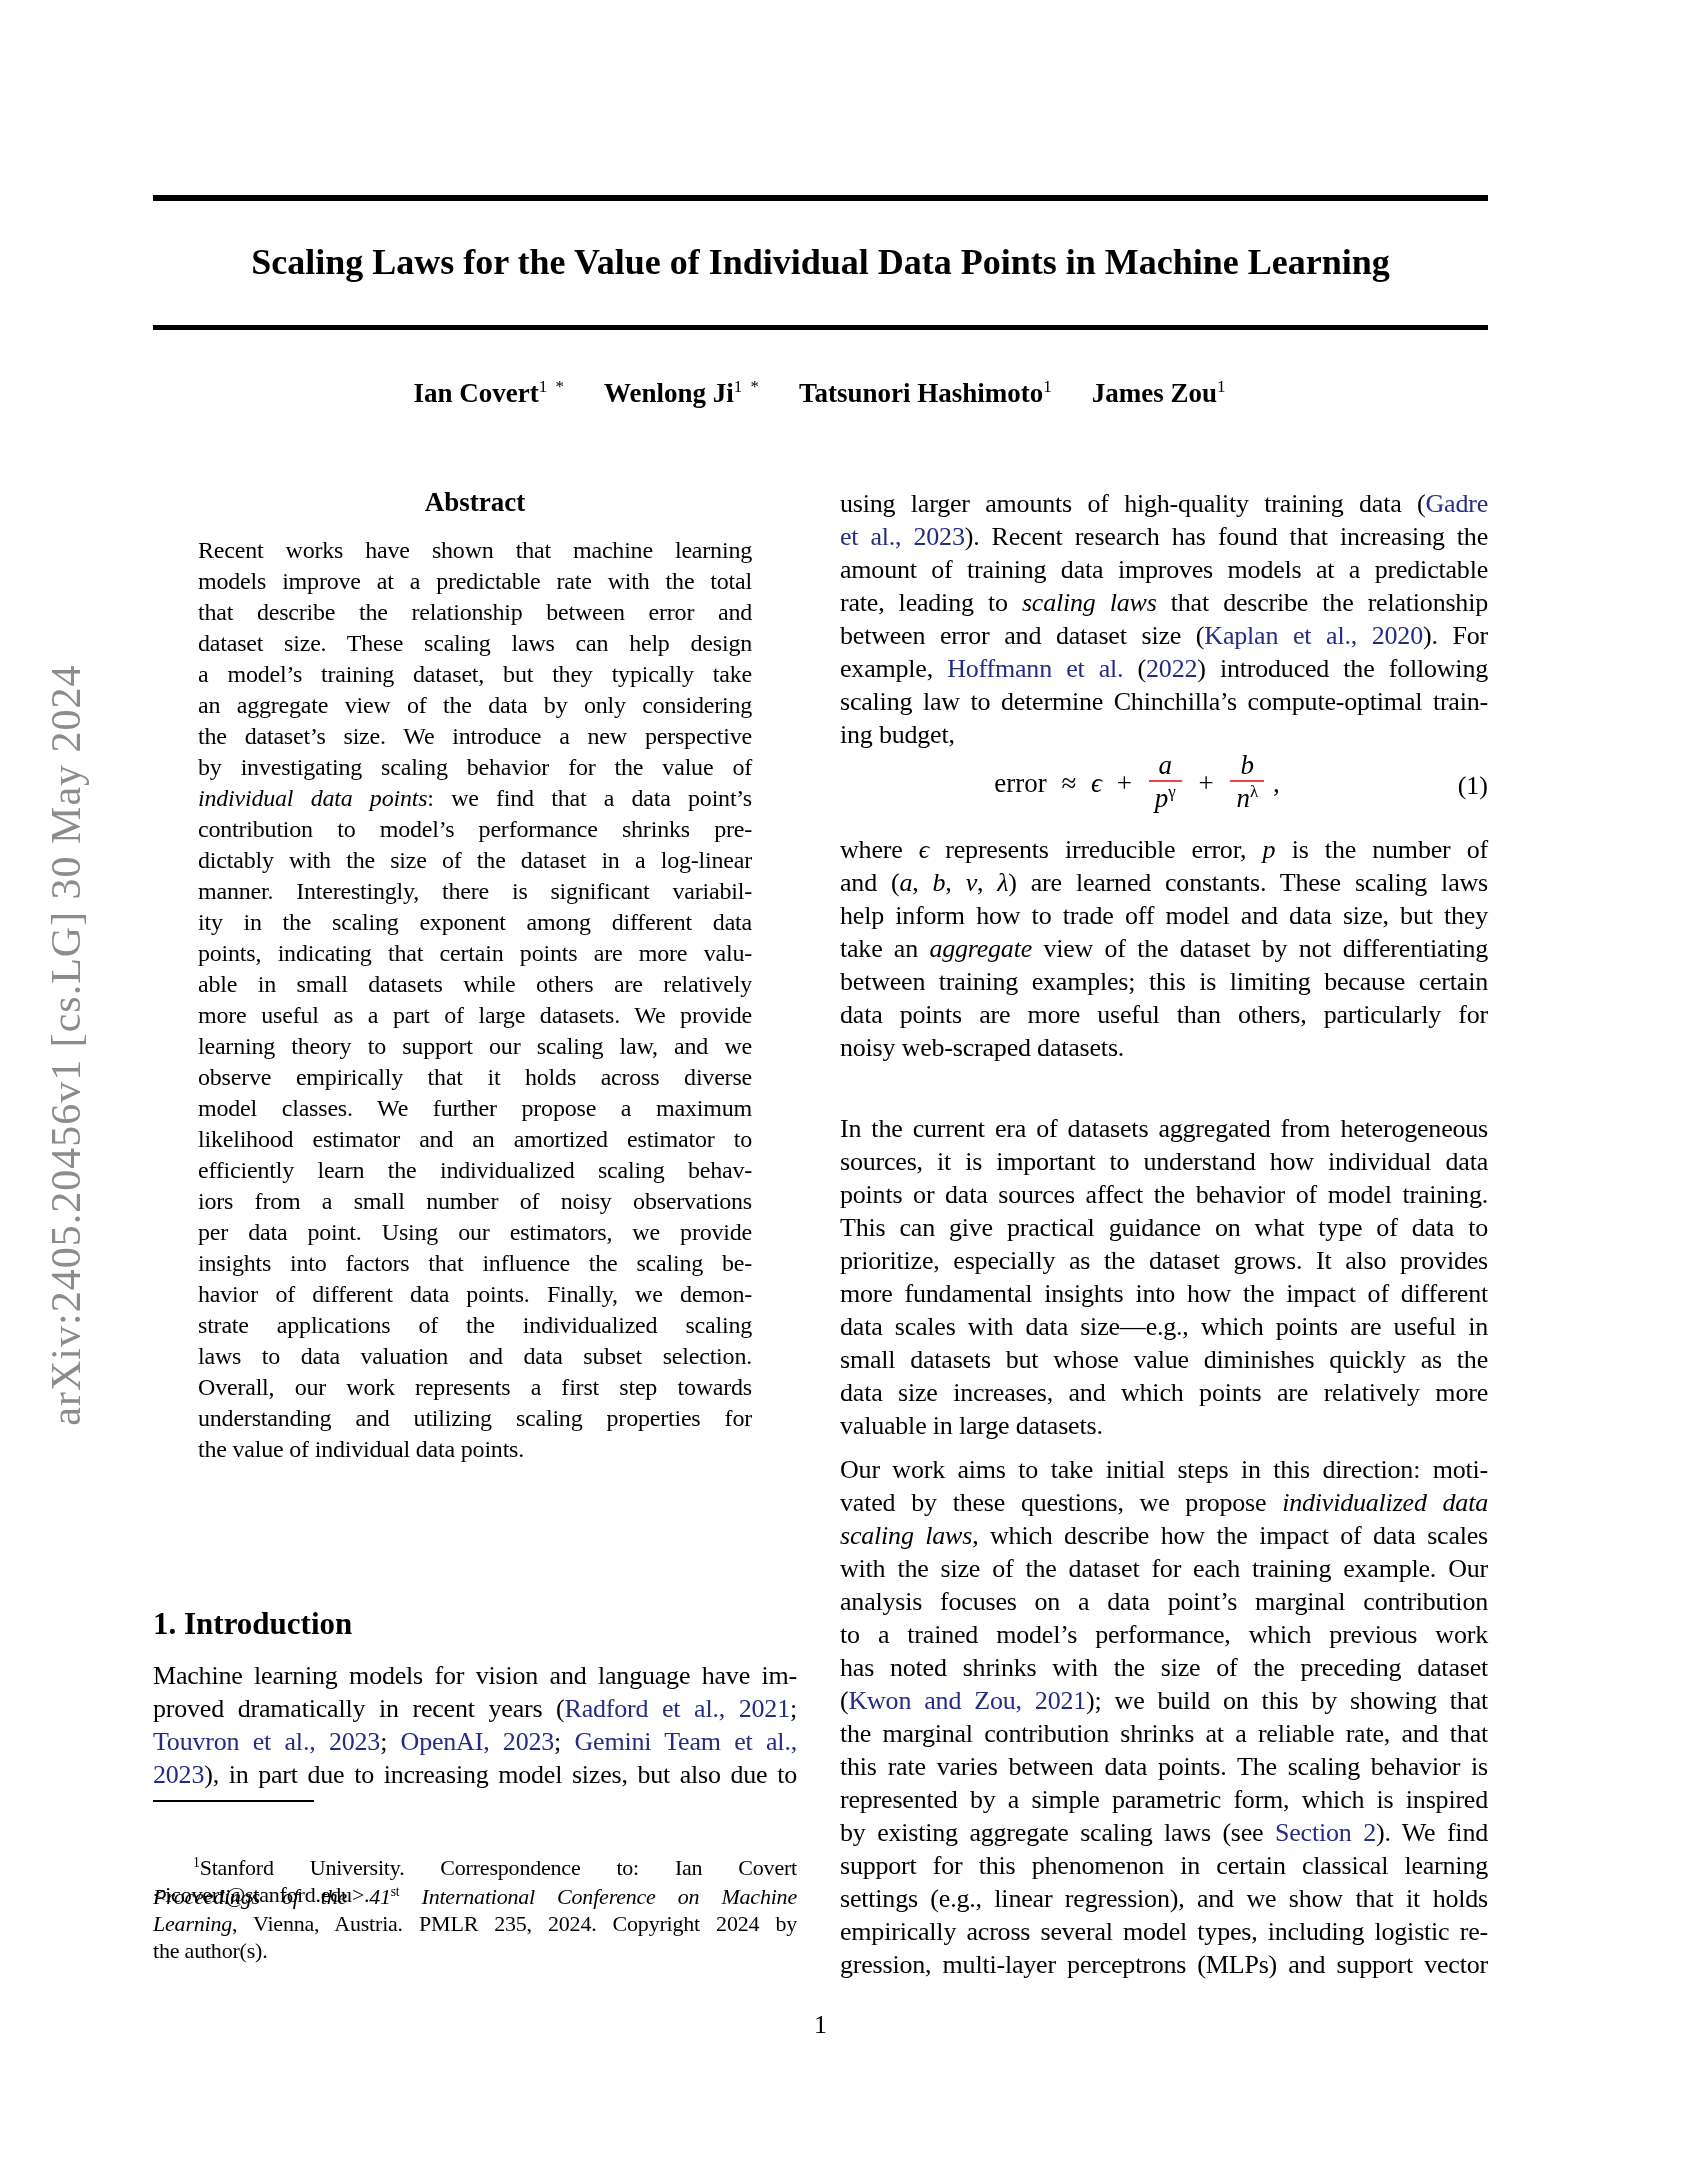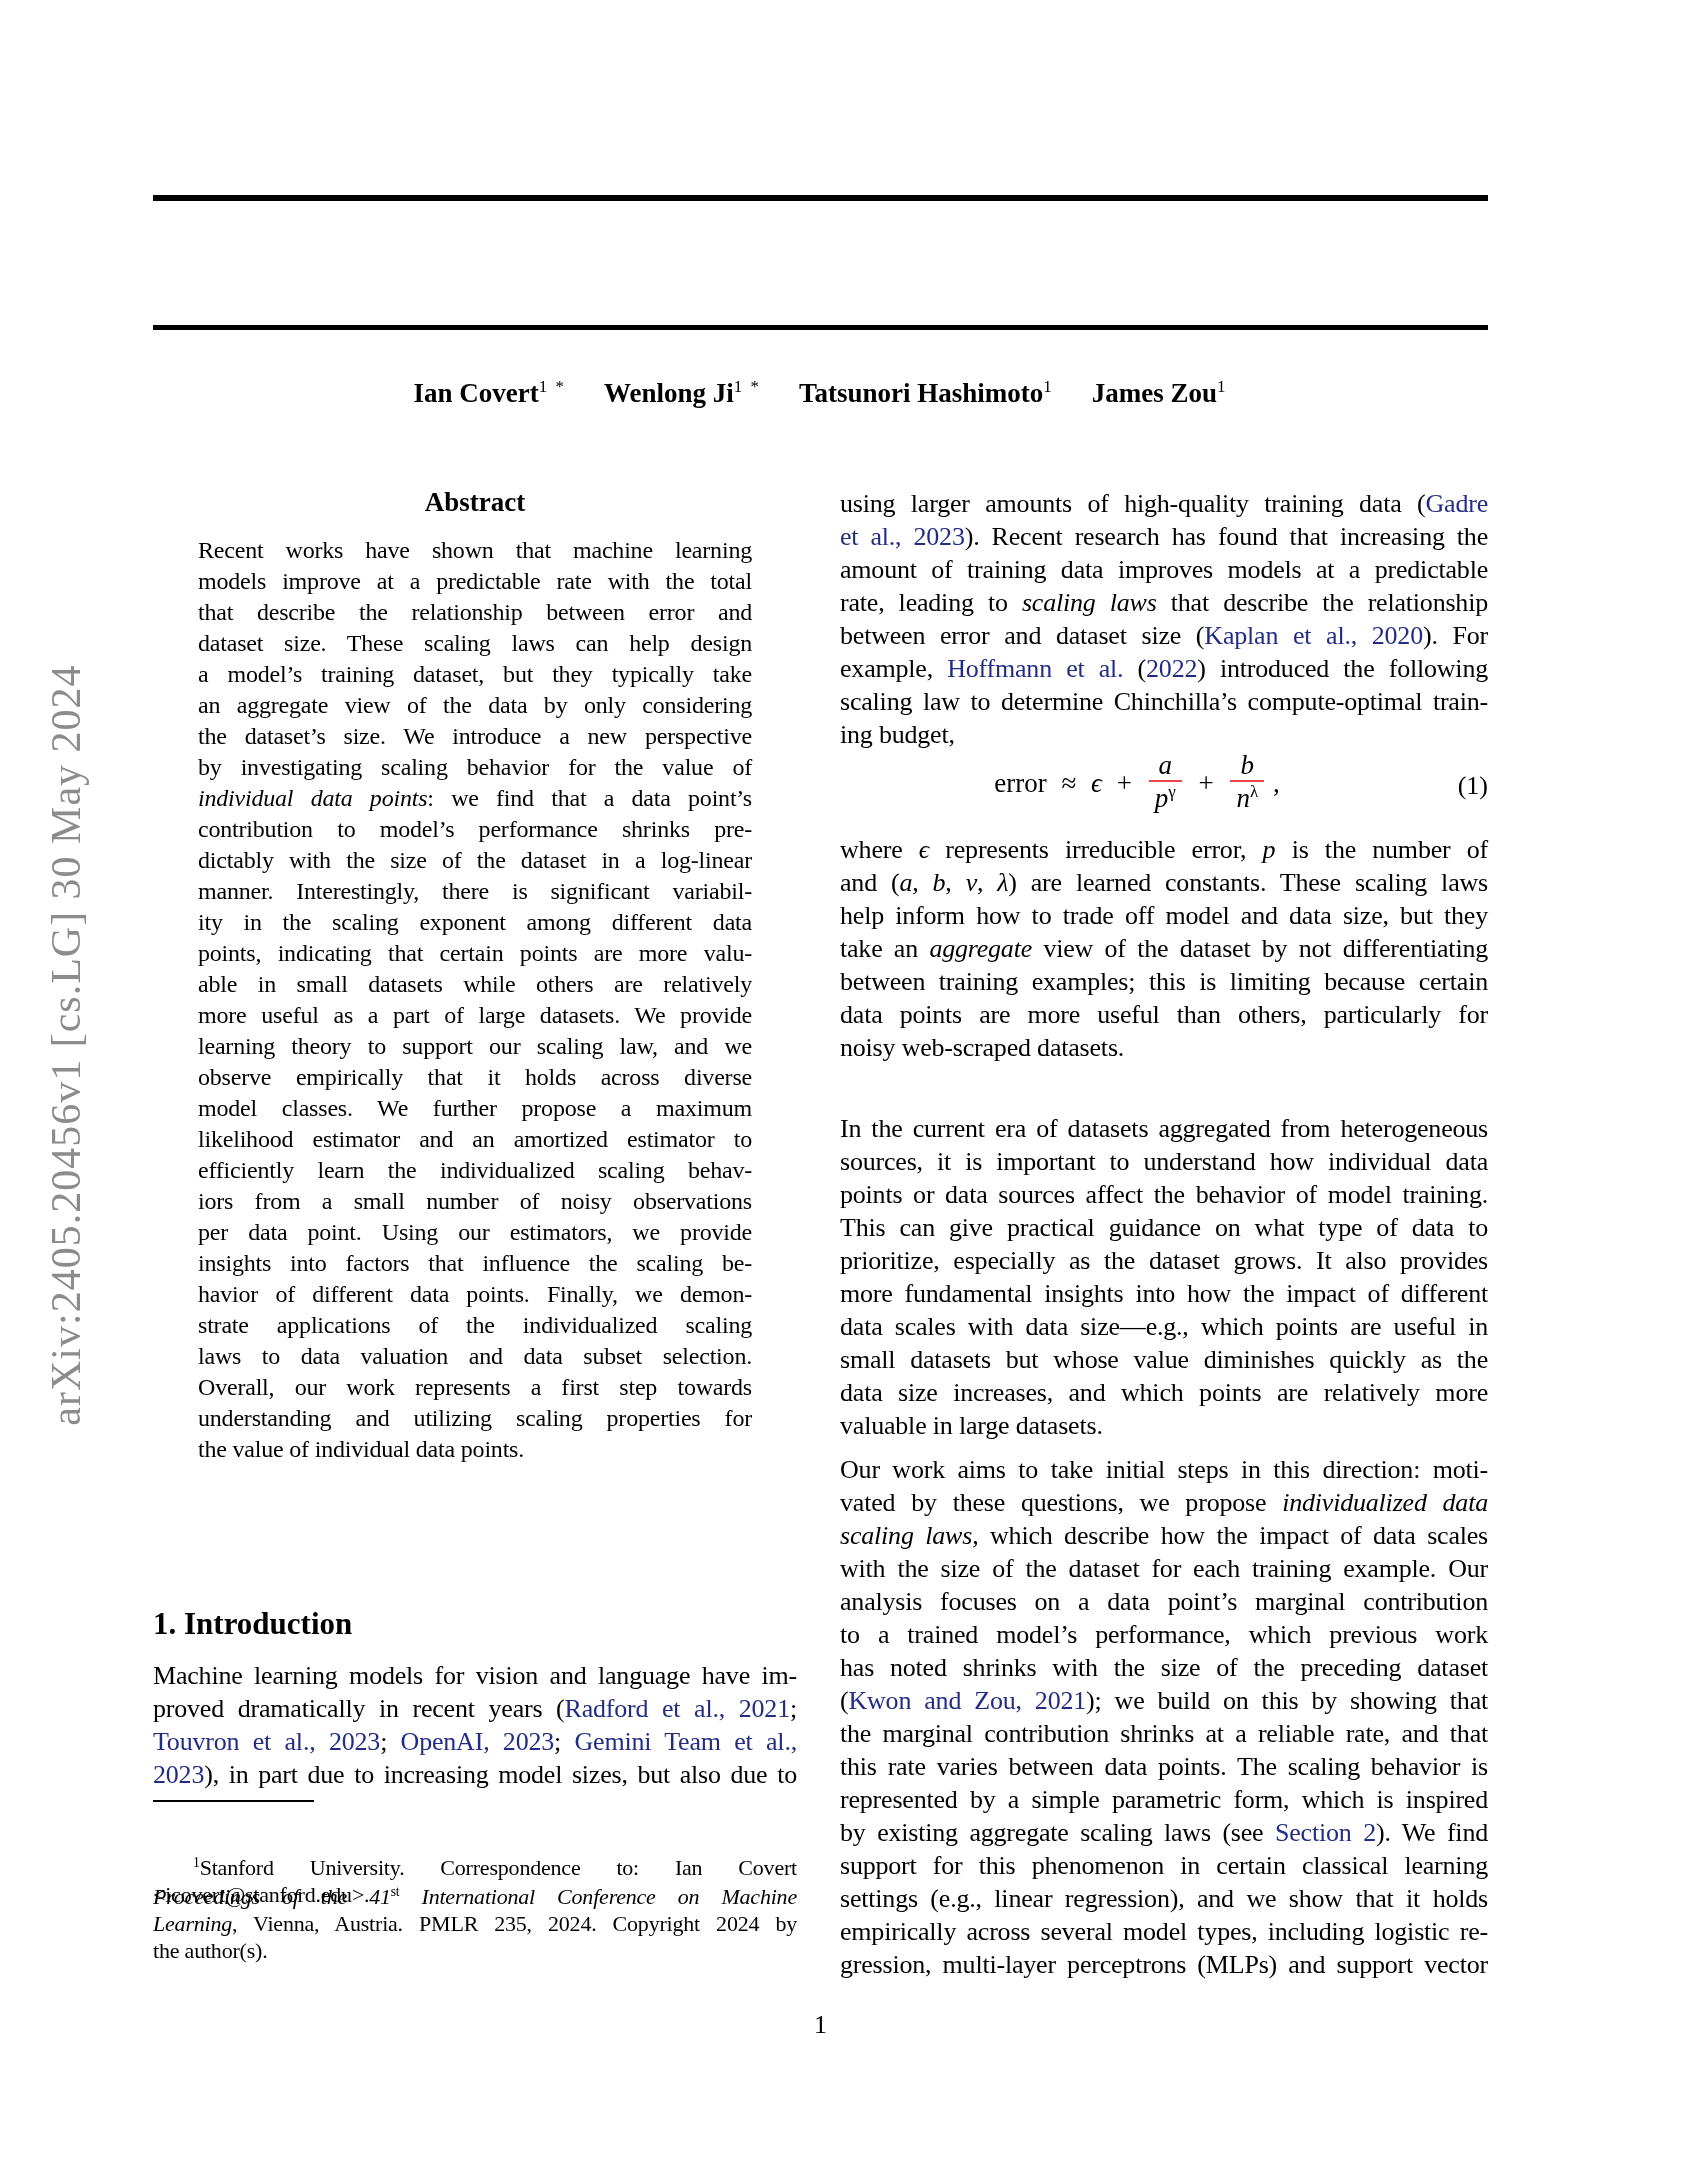--- a/index.html
+++ b/index.html
@@ -56,20 +56,21 @@
 </style>
 </head>
 <body>
 
 <div class="page">
 
   <div class="watermark">arXiv:2405.20456v1  [cs.LG]  30 May 2024</div>
 
   <div class="rule rule-top"></div>
 
+  <div class="title">Scaling Laws for the Value of Individual Data Points in Machine Learning</div>
 
   <div class="rule rule-mid"></div>
 
   <div class="authors"><span class="author">Ian Covert<sup>1 *</sup></span><span class="author">Wenlong Ji<sup>1 *</sup></span><span class="author">Tatsunori Hashimoto<sup>1</sup></span><span class="author">James Zou<sup>1</sup></span></div>
 
   <div class="abs-head">Abstract</div>
 
   <div class="para abs-body">
       <div class="line">Recent works have shown that machine learning</div>
       <div class="line">models improve at a predictable rate with the total</div>

